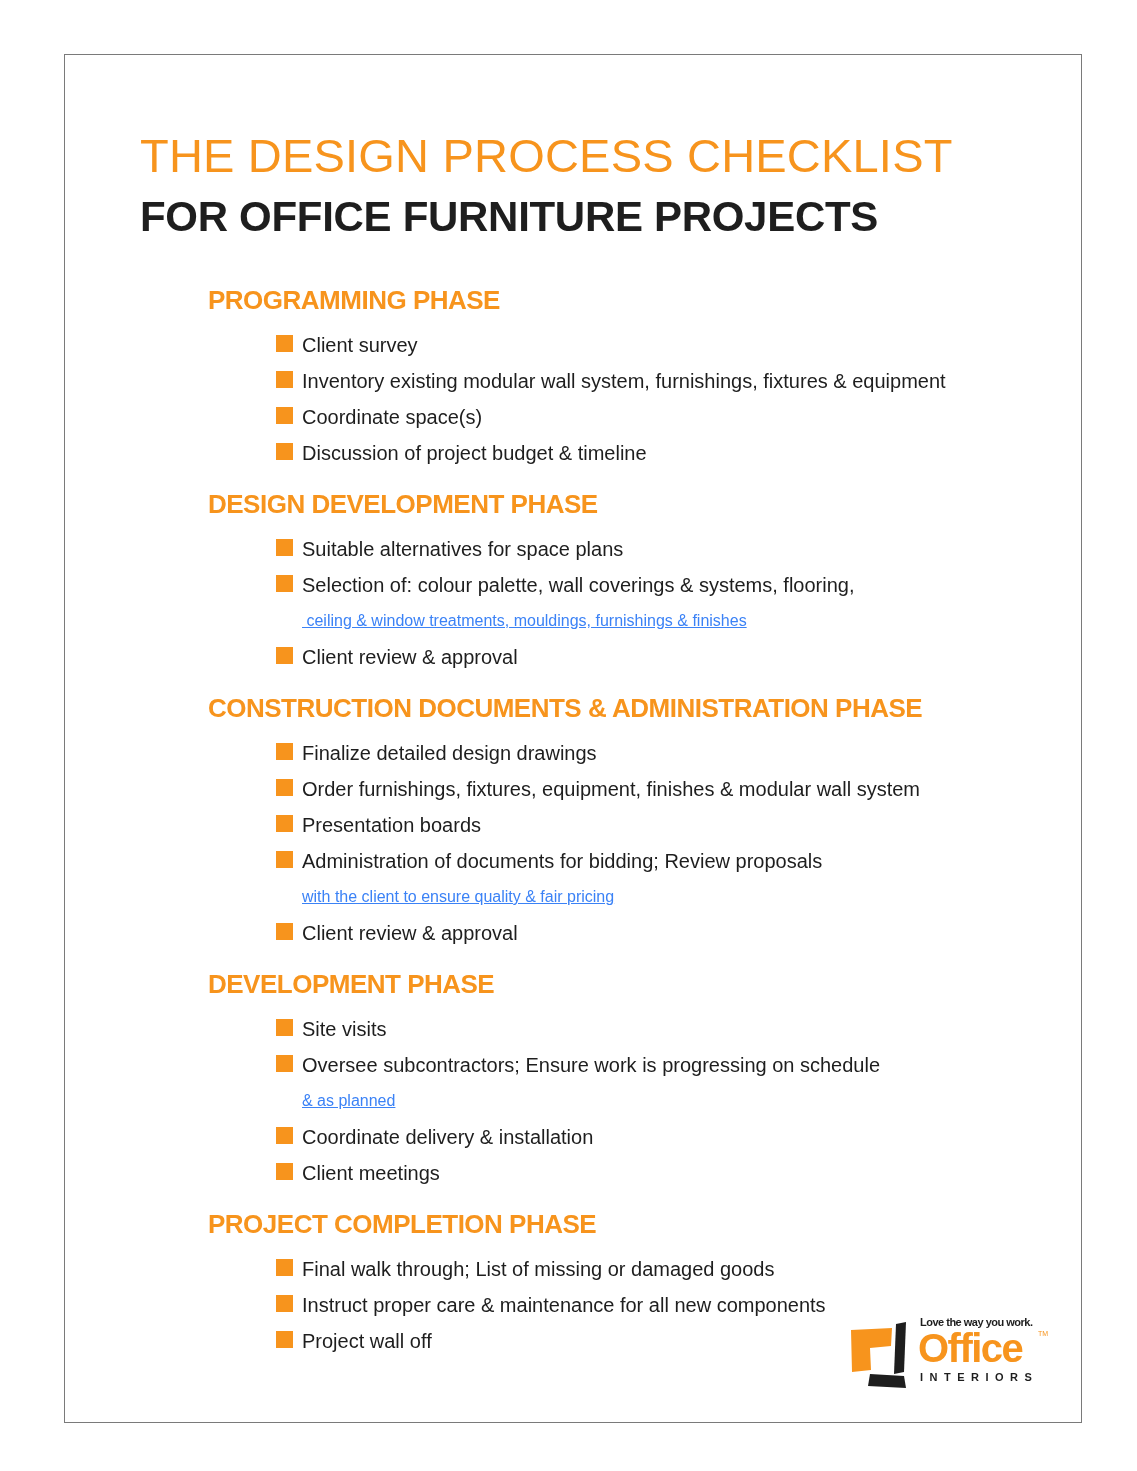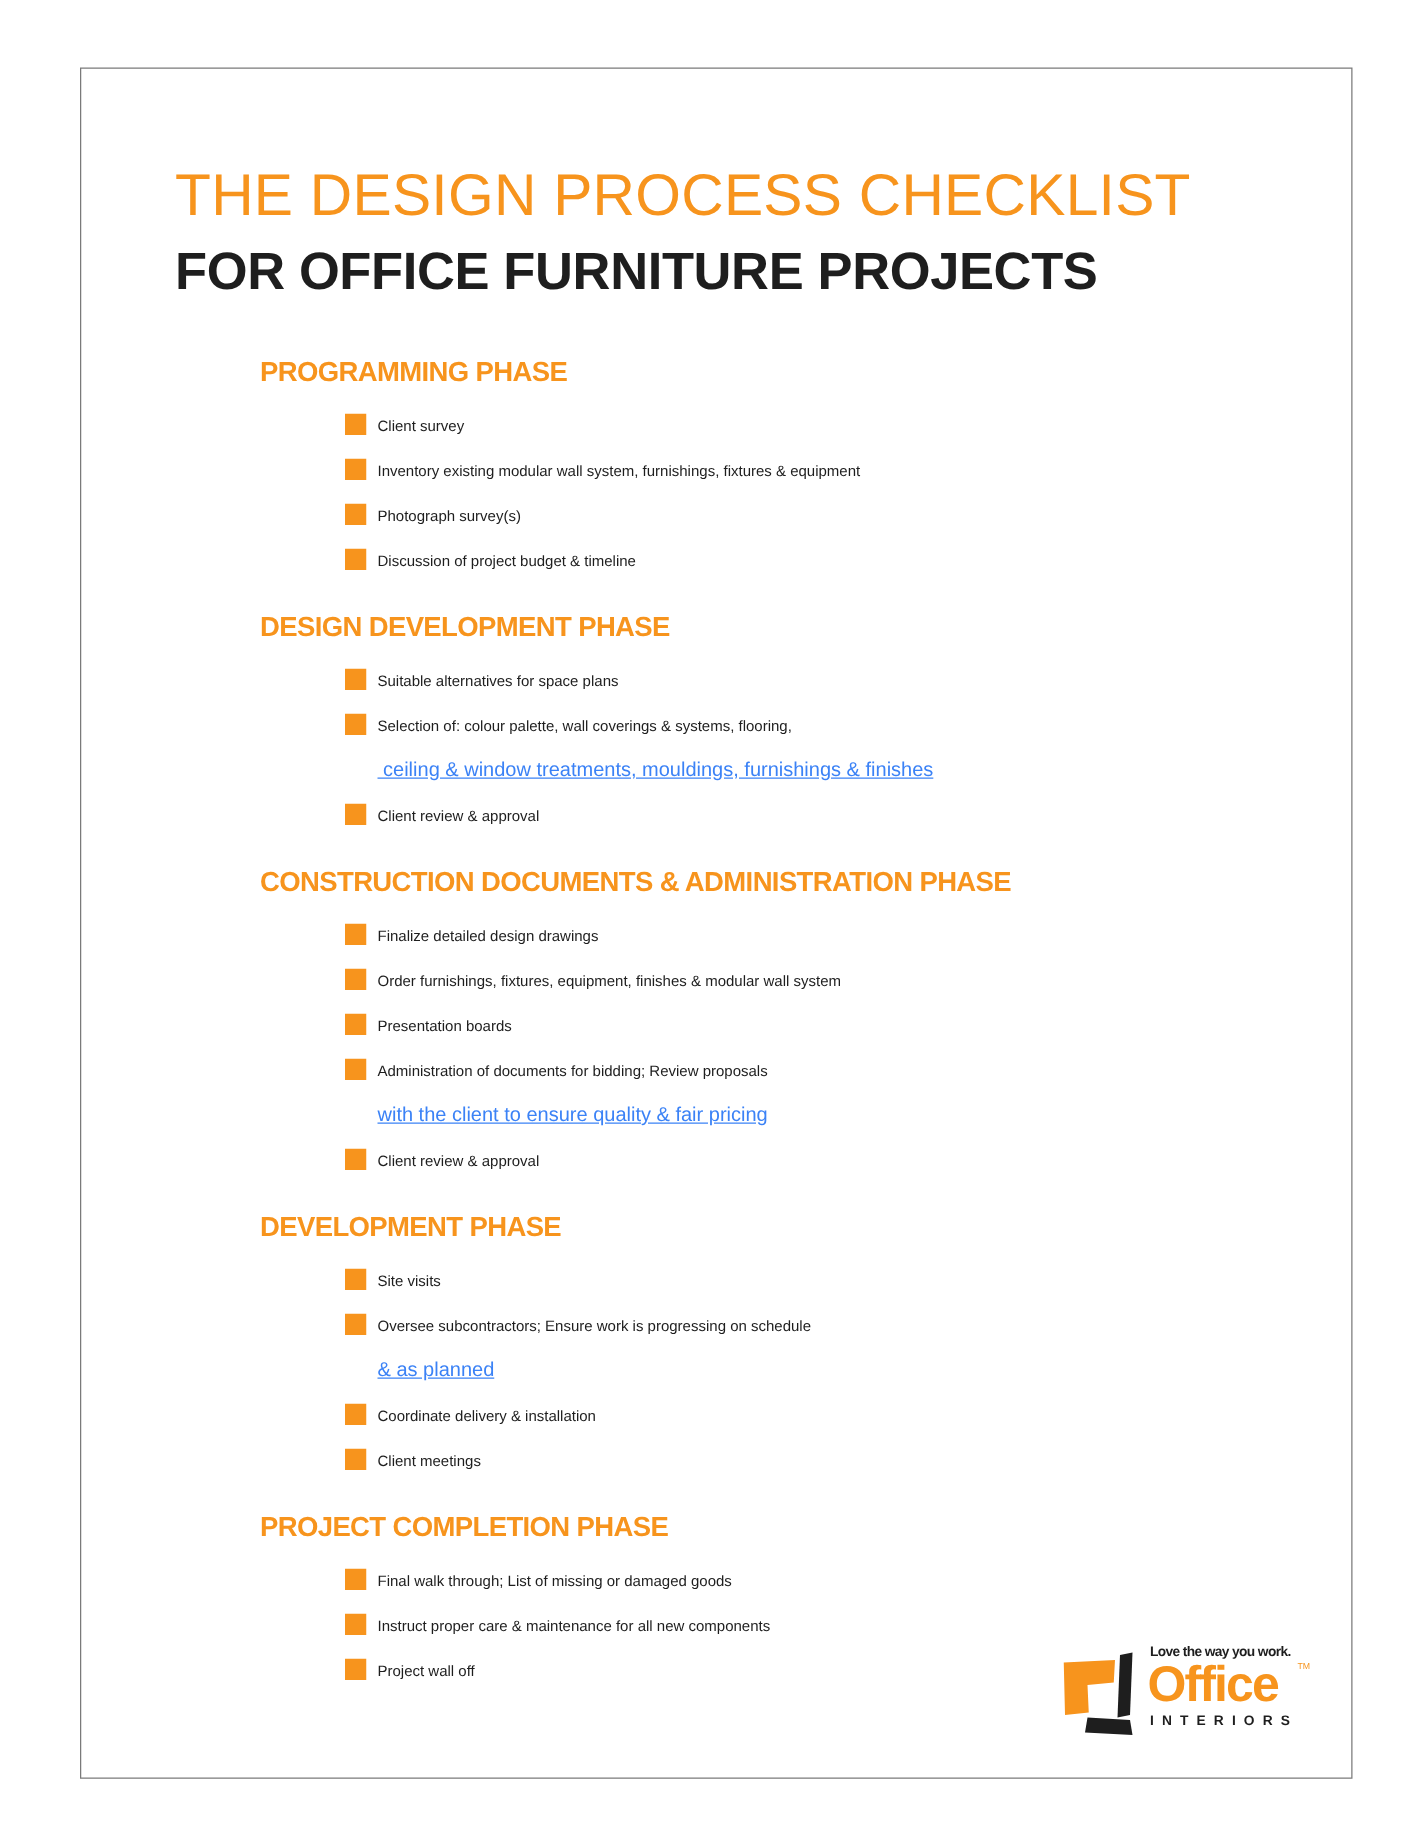--- a/index.html
+++ b/index.html
@@ -1,43 +1,43 @@
 <!DOCTYPE html>
 <html><head>
 <meta charset="utf-8">
 <style>
   html, body { margin:0; padding:0; background:#ffffff; }
   body { width:1137px; height:1471px; position:relative; overflow:hidden; font-family:"Liberation Sans", sans-serif; }
   .page { position:absolute; left:64px; top:54px; width:1018px; height:1369px; border:1px solid #7a7a7a; box-sizing:border-box; background:#fff; }
   .title1 { position:absolute; left:140px; top:132px; font-size:47px; color:#f7941d; font-weight:normal; letter-spacing:0.2px; white-space:nowrap; line-height:1;text-align:right; }
   .title2 { position:absolute; left:140px; top:196px; font-size:42px; color:#1e1e1e; font-weight:bold; letter-spacing:-0.3px; white-space:nowrap; line-height:1; }
   .section { position:absolute; left:208px; }
-  .sec-head { font-size:22px; font-weight:bold; color:#f7941d; letter-spacing:-0.5px; white-space:nowrap; line-height:1; margin-bottom:14px; }
-  .item { position:relative; padding-left:94px; font-size:12px; color:#1e1e1e; line-height:36px; white-space:nowrap; }
+  .sec-head { font-size:26px; font-weight:bold; color:#f7941d; letter-spacing:-0.5px; white-space:nowrap; line-height:1; margin-bottom:14px; }
+  .item { position:relative; padding-left:94px; font-size:20px; color:#1e1e1e; line-height:36px; white-space:nowrap; }
   .bullet { position:absolute; left:68px; top:8px; width:17px; height:17px; background:#f7941d; }
   .cont { padding-left:94px; font-size:16px; color:#3b82f6; line-height:36px; white-space:nowrap;text-decoration:underline; }
   .logo { position:absolute; left:848px; top:1312px; width:200px; height:80px; }
   .tagline { position:absolute; left:72px; top:4px; font-size:11px; font-weight:bold; color:#1e1e1e; letter-spacing:-0.5px; white-space:nowrap; }
   .brand { position:absolute; left:70px; top:16px; font-size:40px; font-weight:bold; color:#f7941d; letter-spacing:-1.5px; line-height:1; white-space:nowrap; }
   .tm { position:absolute; left:190px; top:18px; font-size:7px; color:#f7941d; }
   .sub { position:absolute; left:72px; top:59px; font-size:11px; font-weight:bold; color:#1e1e1e; letter-spacing:6.5px; white-space:nowrap;text-align:center; }
 </style>
 </head>
 <body>
 
 <div class="page"></div>
 
 <div class="title1">THE DESIGN PROCESS CHECKLIST</div>
 <div class="title2">FOR OFFICE FURNITURE PROJECTS</div>
 
 <div class="section" style="top:287px;">
   <div class="sec-head">PROGRAMMING PHASE</div>
   <div class="item"><span class="bullet"></span><span>Client survey</span></div>
   <div class="item"><span class="bullet"></span><span>Inventory existing modular wall system, furnishings, fixtures &amp; equipment</span></div>
-  <div class="item"><span class="bullet"></span><span>Photograph survey(s)</span></div>
+  <div class="item"><span class="bullet"></span><span>Coordinate space(s)</span></div>
   <div class="item"><span class="bullet"></span><span>Discussion of project budget &amp; timeline</span></div>
 </div>
 
 <div class="section" style="top:491px;">
   <div class="sec-head">DESIGN DEVELOPMENT PHASE</div>
   <div class="item"><span class="bullet"></span><span>Suitable alternatives for space plans</span></div>
   <div class="item"><span class="bullet"></span><span>Selection of: colour palette, wall coverings &amp; systems, flooring,</span></div>
   <div class="cont" style="white-space:pre;"> ceiling &amp; window treatments, mouldings, furnishings &amp; finishes</div>
   <div class="item"><span class="bullet"></span><span>Client review &amp; approval</span></div>
 </div>

